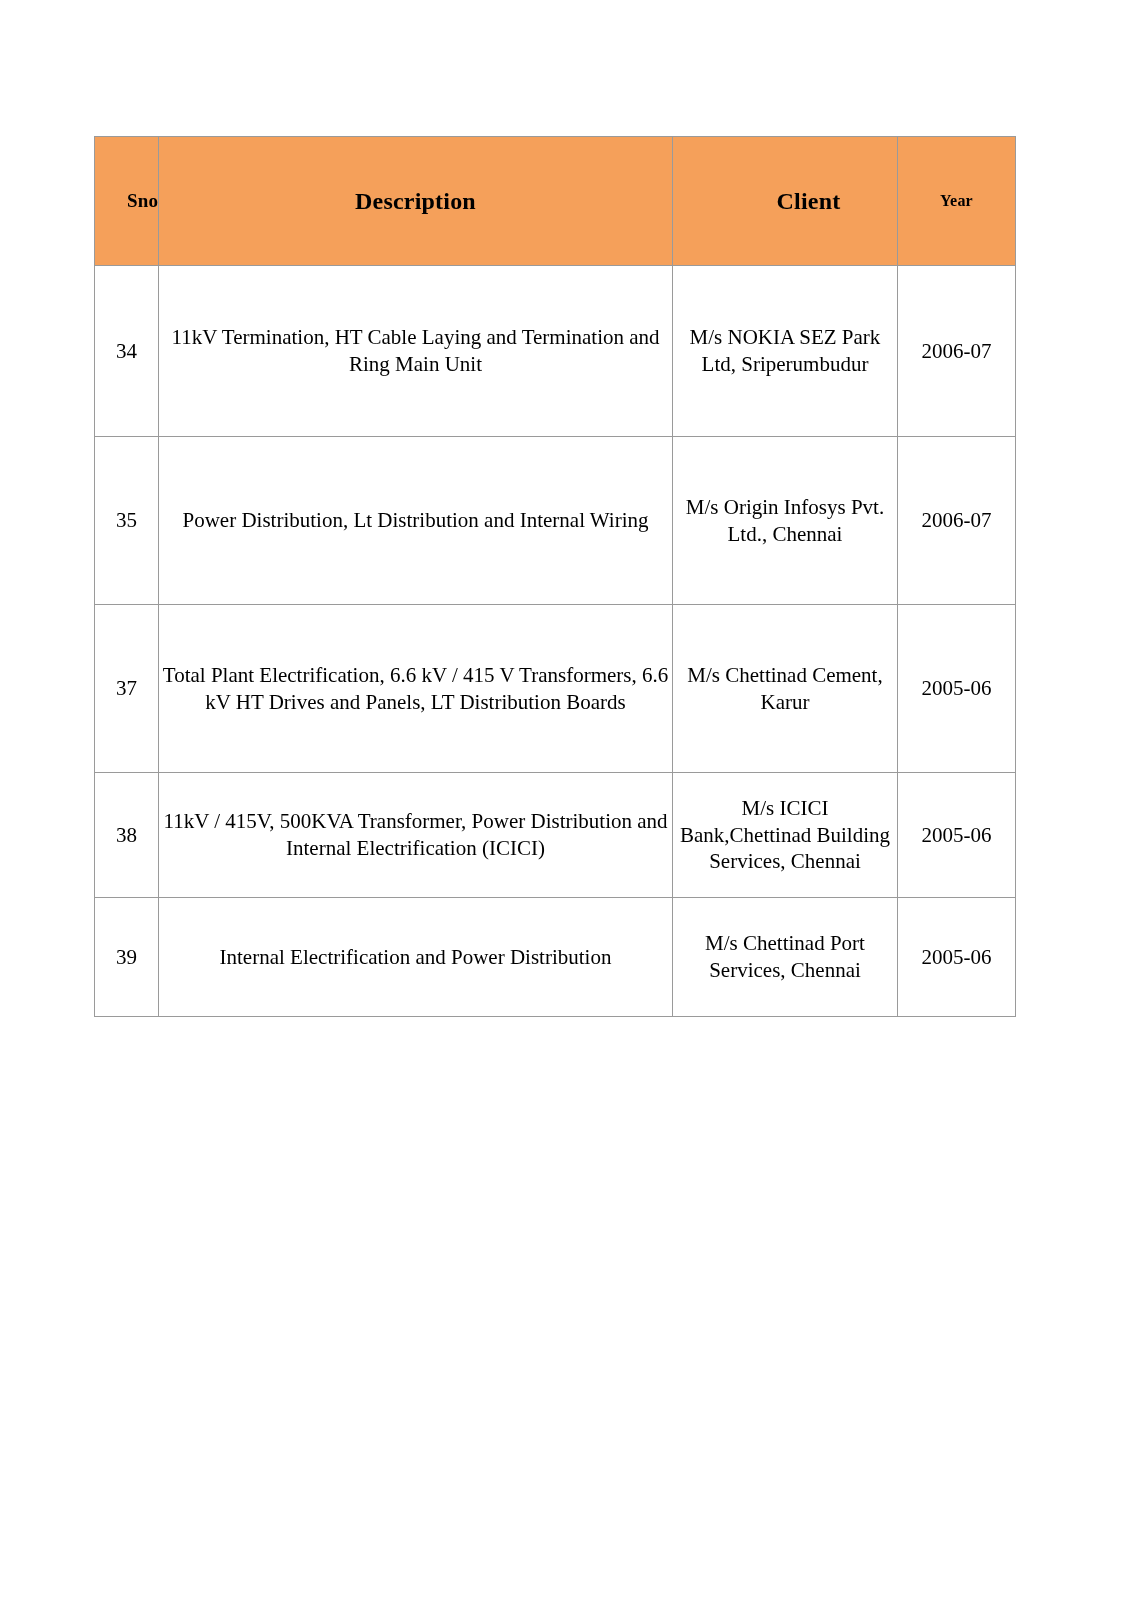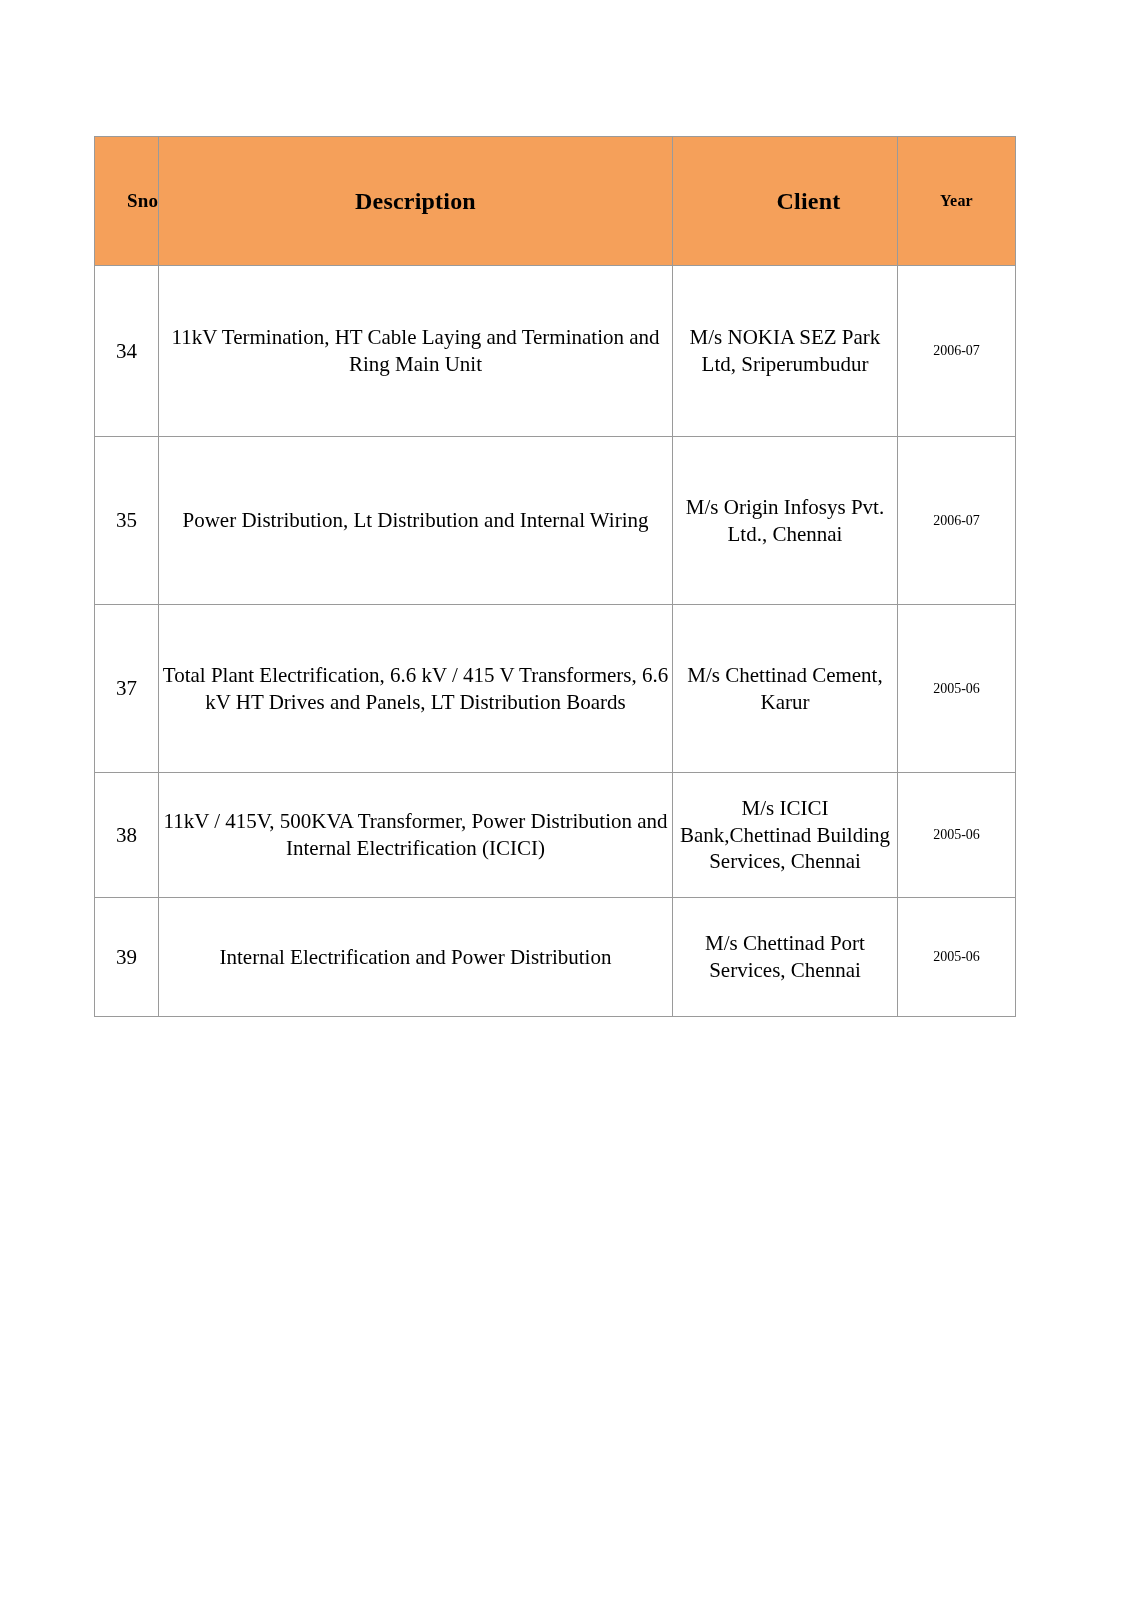--- a/index.html
+++ b/index.html
@@ -85,21 +85,21 @@
     padding: 0 2px;
     white-space: pre-line;
   }
   tbody td.cell-client {
     text-align: center;
     padding: 16px 4px;
     white-space: pre-line;
   }
   tbody td.cell-year {
     text-align: center;
-    font-size: 14px;
+    font-size: 21px;
   }
 
   
   tr.row-h138 td { height: 138px; }
   tr.row-h135 td { height: 135px; }
   tr.row-h92  td { height: 92px; }
   tr.row-h86  td { height: 86px; }
 </style>
 </head>
 <body>

